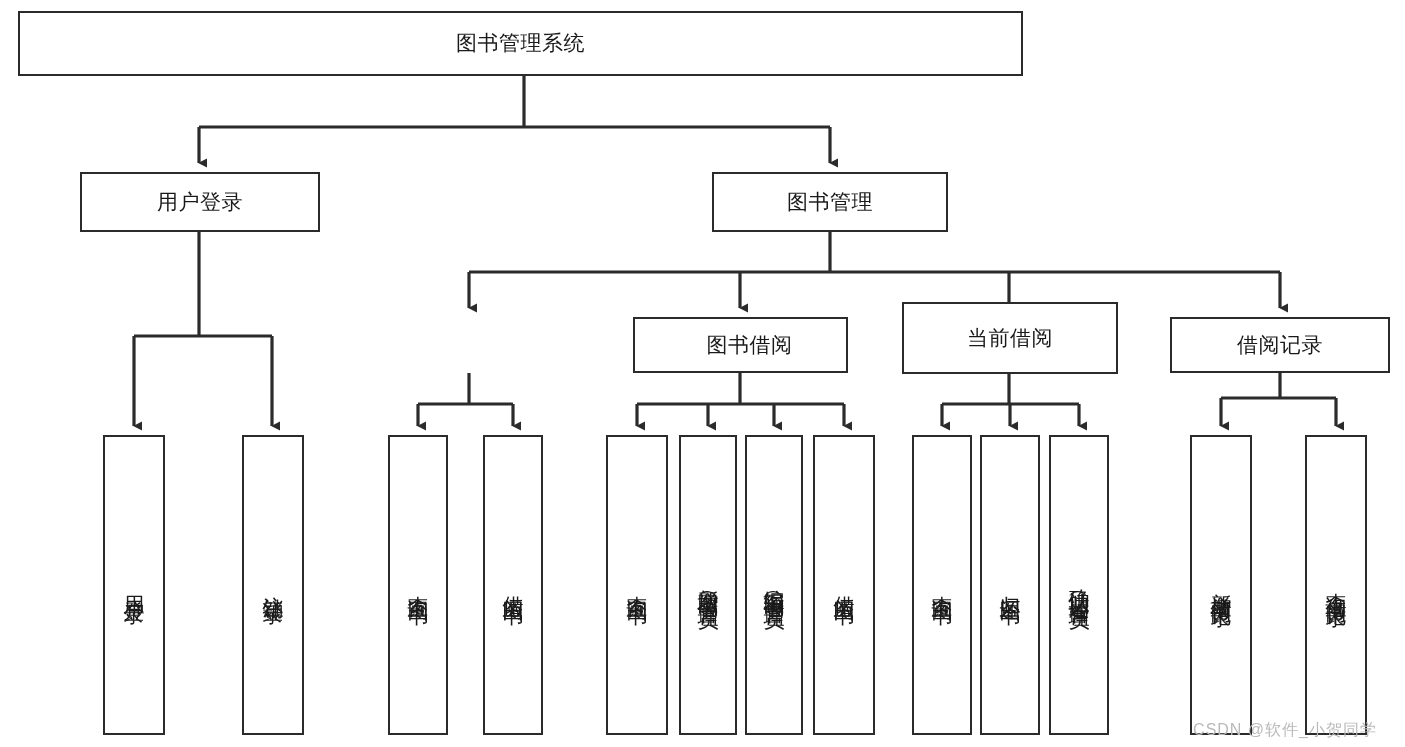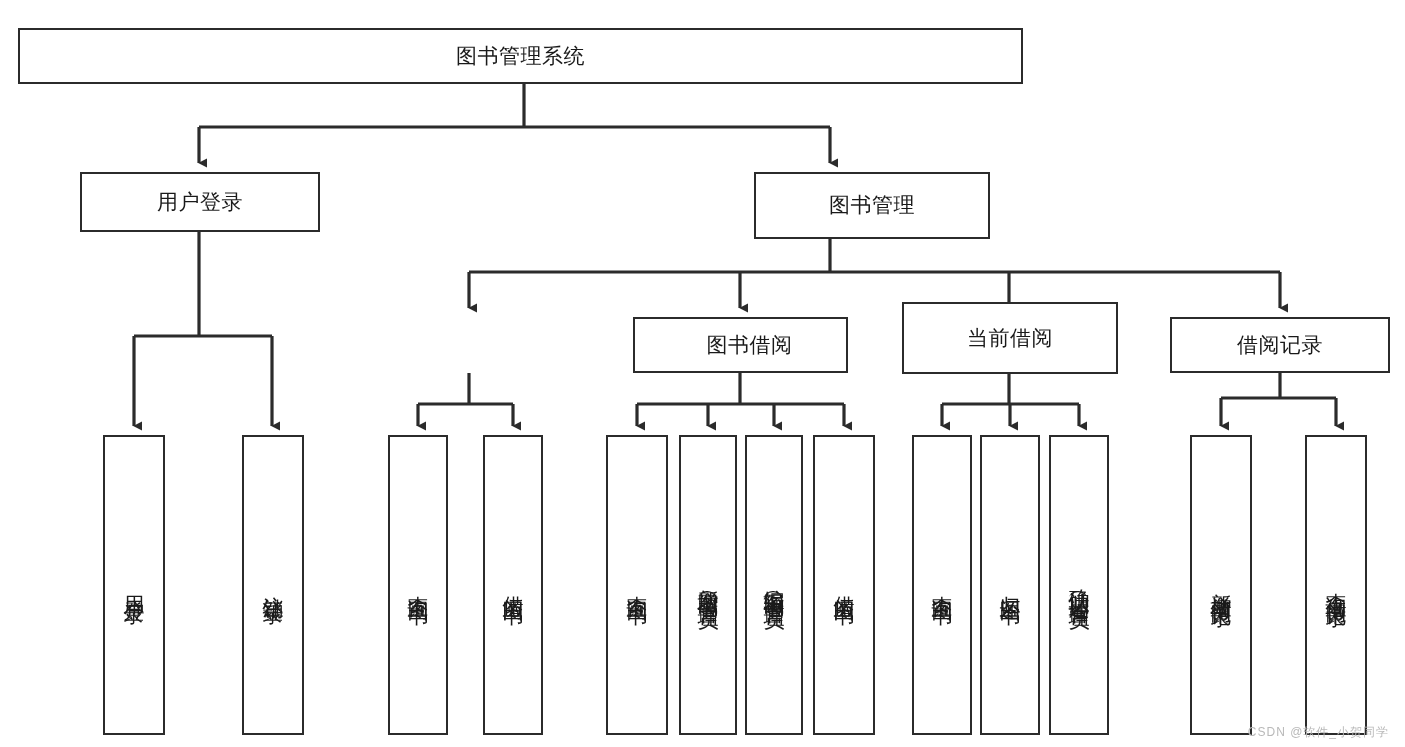--- a/index.html
+++ b/index.html
@@ -50,23 +50,23 @@
   }
   .node-box.vertical .node-label {
     writing-mode: vertical-rl;
     text-orientation: upright;
     letter-spacing: 3px;
     font-size: 21px;
     white-space: nowrap;
   }
   .watermark {
     position: absolute;
-    right: 16px;
+    right: 28px;
     bottom: 6px;
-    font-size: 12px;
+    font-size: 16px;
     color: #b9b9b9;
     letter-spacing: 1px;
     user-select: none;
     white-space: nowrap;
   }
 </style>
 </head>
 <body>
 
 <div id="diagram-root">
@@ -118,28 +118,28 @@
       <path d="M1010,404 L1010,426" marker-end="url(#arrowhead)"></path>
       <path d="M1079,404 L1079,426" marker-end="url(#arrowhead)"></path>
 
       <path d="M1280,373 L1280,398"></path>
       <path d="M1221,398 L1336,398"></path>
       <path d="M1221,398 L1221,426" marker-end="url(#arrowhead)"></path>
       <path d="M1336,398 L1336,426" marker-end="url(#arrowhead)"></path>
     </g>
   </svg>
 
-  <div class="node-box" style="left:18px; top:28px; width:1005px; height:56px;">
+  <div class="node-box" style="left:18px; top:11px; width:1005px; height:65px;">
     <span class="node-label">图书管理系统</span>
   </div>
 
   <div class="node-box" style="left:80px; top:172px; width:240px; height:60px;">
     <span class="node-label">用户登录</span>
   </div>
-  <div class="node-box" style="left:712px; top:172px; width:236px; height:67px;margin-left:42px;">
+  <div class="node-box" style="left:712px; top:172px; width:236px; height:60px;">
     <span class="node-label">图书管理</span>
   </div>
 
   <div class="node-box" style="left:633px; top:317px; width:215px; height:56px;padding-left:18px;">
     <span class="node-label">图书借阅</span>
   </div>
   <div class="node-box" style="left:902px; top:302px; width:216px; height:72px;">
     <span class="node-label">当前借阅</span>
   </div>
   <div class="node-box" style="left:1170px; top:317px; width:220px; height:56px;">

